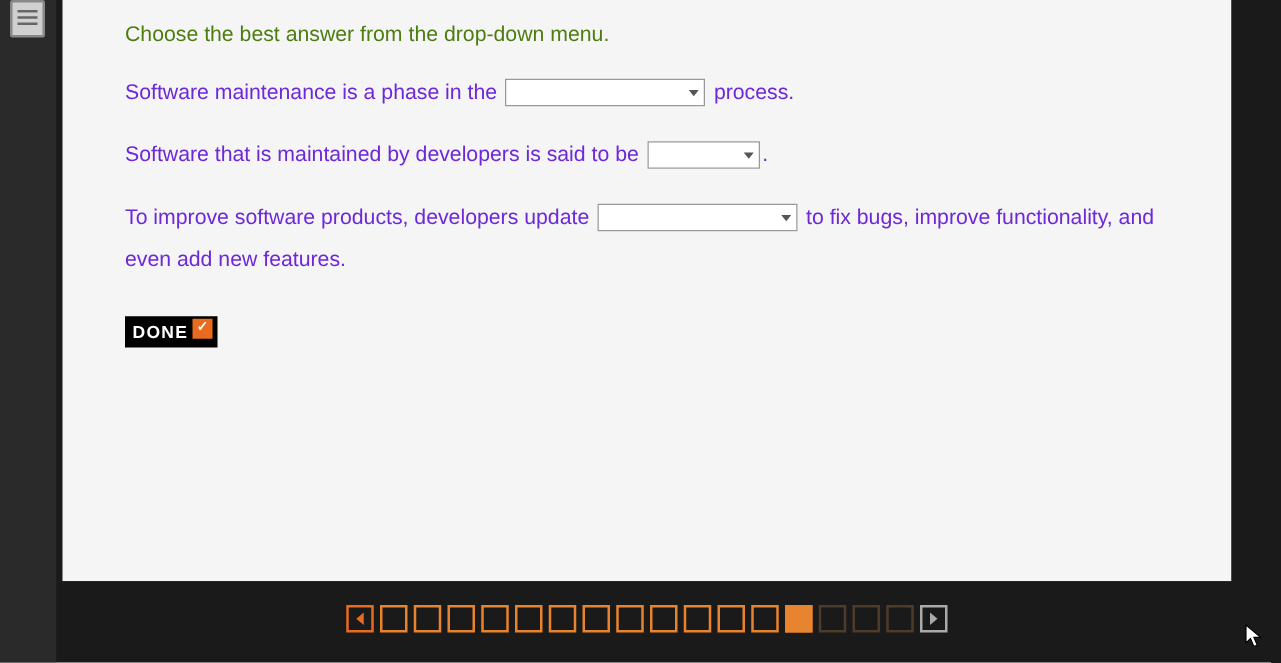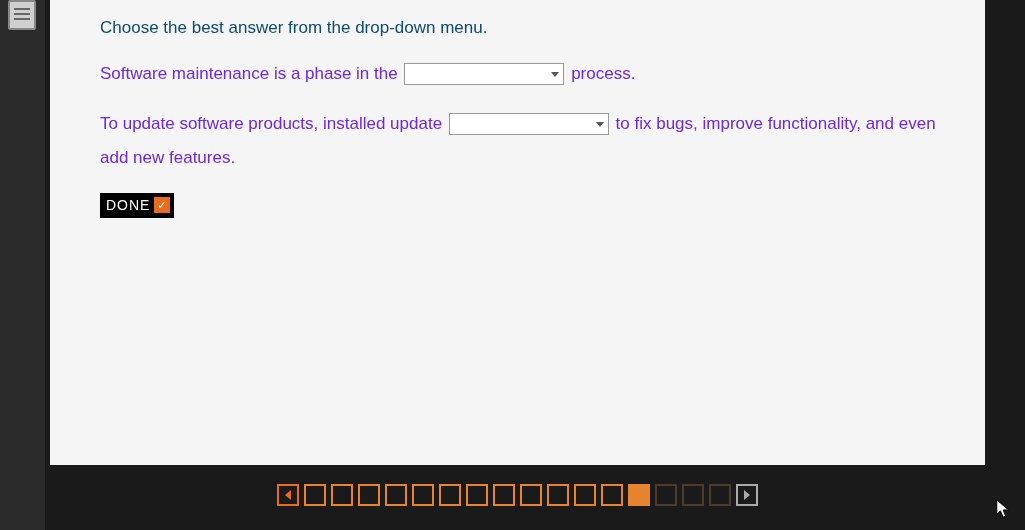--- a/index.html
+++ b/index.html
@@ -44,21 +44,21 @@
       width: 935px;
       height: 465px;
       background: #f5f5f5;
       padding: 15px 30px 20px 50px;
       color: #333;
       font-size: 17px;
       line-height: 1.5;
     }
     .instruction {
       margin-bottom: 16px;
-      color: #0c4a6e;
+      color: #4d7c0f;
     }
     .question-line {
       margin-bottom: 16px;
       color: #6d28d9;
       line-height: 2;
     }
     .dropdown {
       display: inline-block;
       border: 1px solid #999;
       background: #fff;
@@ -76,28 +76,27 @@
       position: absolute;
       right: 4px;
       top: 8px;
       width: 0; height: 0;
       border-left: 4px solid transparent;
       border-right: 4px solid transparent;
       border-top: 5px solid #555;
     }
     .done-btn {
       display: inline-flex;
-      align-items: center;
       background: #000;
       color: #fff;
-      font-weight: normal;
+      font-weight: bold;
       font-size: 14px;
       padding: 2px 4px 2px 6px;
       letter-spacing: 1px;
-      margin-top: 2px;
+      margin-top: 12px;
       cursor: pointer;
     }
     .done-check {
       display: inline-flex;
       align-items: center;
       justify-content: center;
       background: #e86b1f;
       width: 16px;
       height: 16px;
       margin-left: 4px;
@@ -181,23 +180,26 @@
   <div class="left-icon"></div>
 </div>
 
 <div class="content-panel">
   <div class="instruction">Choose the best answer from the drop-down menu.</div>
 
   <div class="question-line">
     <span>Software maintenance is a phase in the </span><span class="dropdown w1"></span><span> process.</span>
   </div>
 
-
   <div class="question-line">
-    <span>To update software products, installed update </span><span class="dropdown w3"></span><span> to fix bugs, improve functionality, and even add new features.</span>
+    <span>Software that is maintained by developers is said to be </span><span class="dropdown w2"></span><span>.</span>
+  </div>
+
+  <div class="question-line">
+    <span>To improve software products, developers update </span><span class="dropdown w3"></span><span> to fix bugs, improve functionality, and even add new features.</span>
   </div>
 
 
   <div class="done-btn">
     <span>DONE</span>
     <span class="done-check">✓</span>
   </div>
 </div>
 
 <div class="nav-bar">

